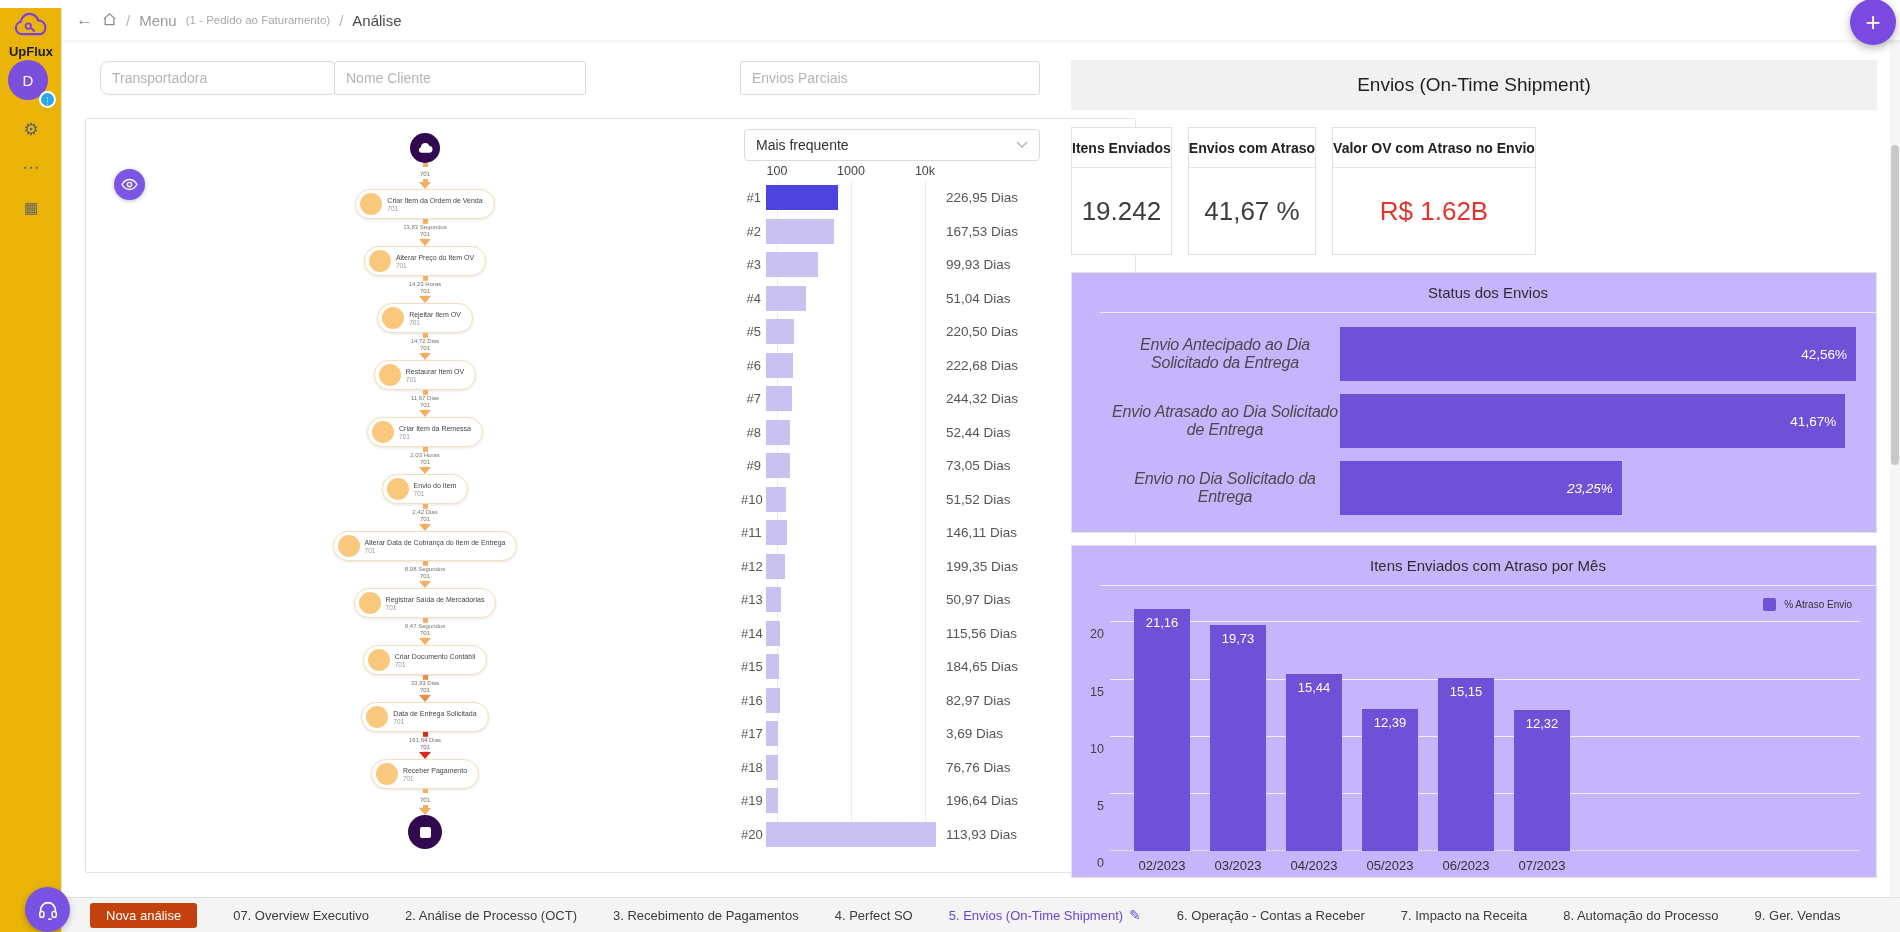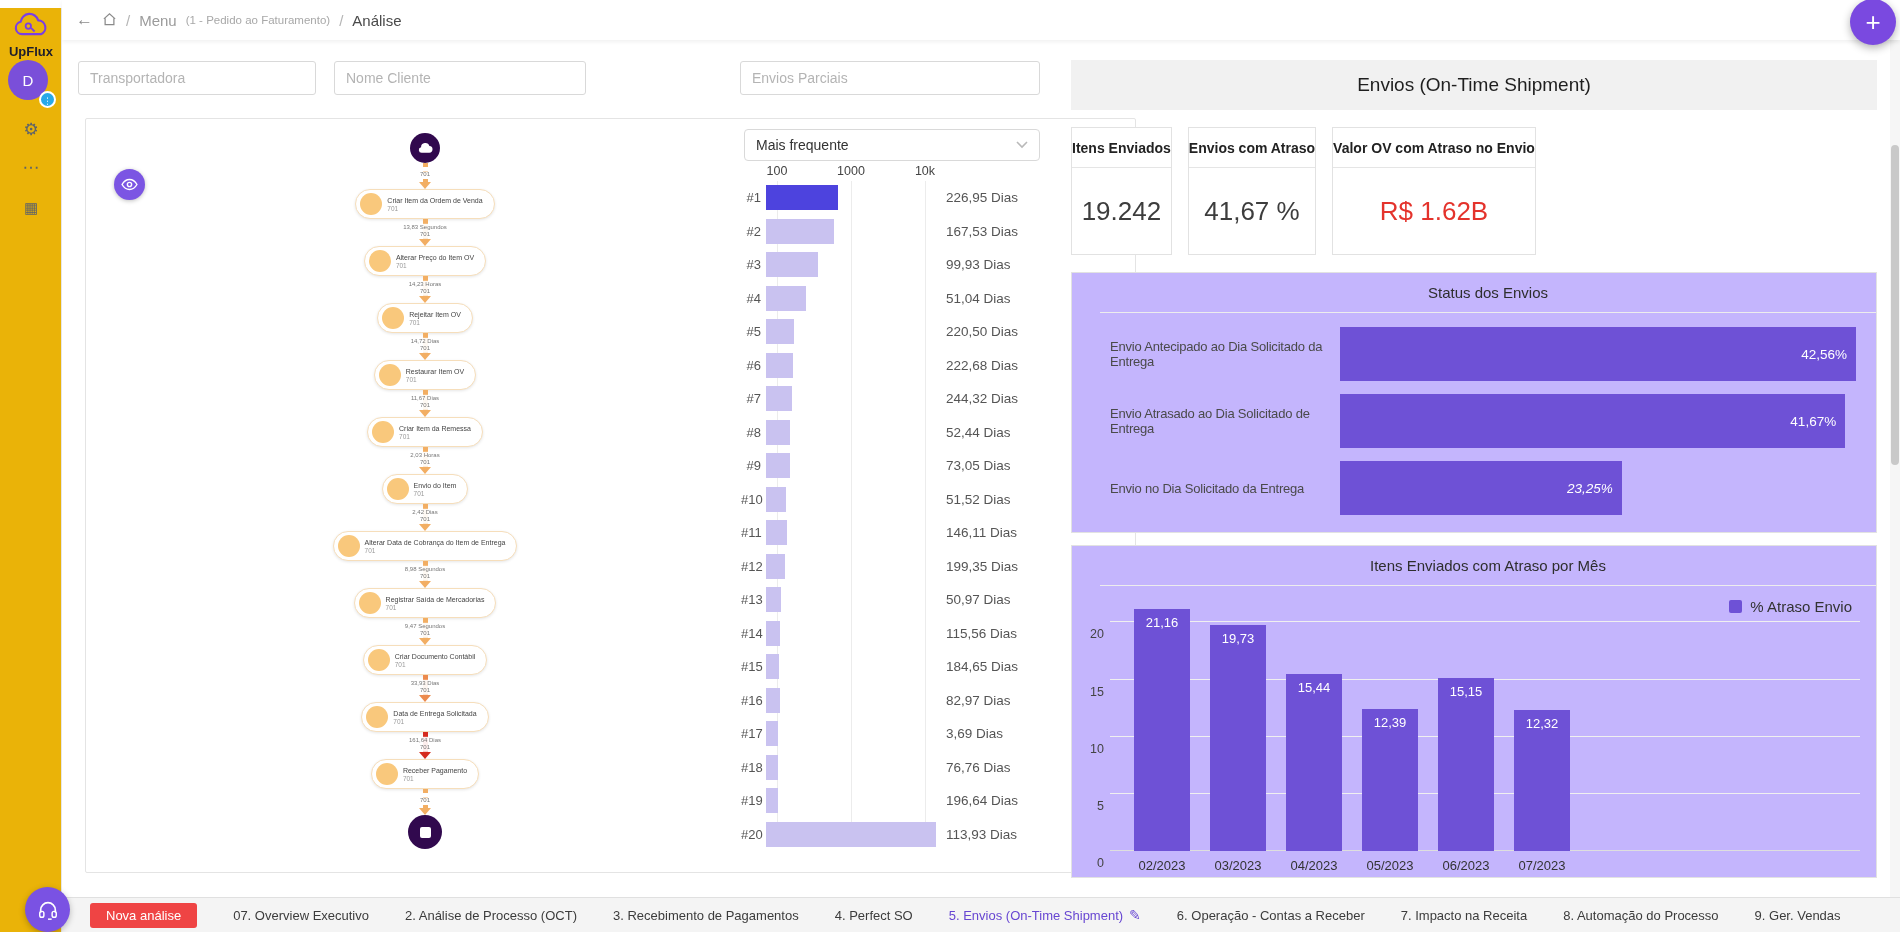--- a/index.html
+++ b/index.html
@@ -119,49 +119,49 @@
   .kpi-v.red { color:#e4332c; }
 
   .chart-card { position:absolute; left:0; width:806px; border:1px solid #e2e2e2; background:#c4b5fd;padding-left:28px; }
   .cc-title { height:40px; border-bottom:1px solid #ededed; display:flex; align-items:center;
     justify-content:center; font-size:15px; font-weight:500; color:#2e2e2e; }
 
   
   .status-card { top:272px; height:261px; }
   .s-rows { padding:14px 20px 0 10px; }
   .srow { display:flex; align-items:center; height:54px; margin-bottom:13px; }
-  .slabel { width:230px; text-align:left; font-size:13px; color:#4a4a4a;
-    flex:0 0 auto; letter-spacing:-0.2px; }
+  .slabel { width:230px; text-align:center; font-size:16px; color:#4a4a4a;
+    flex:0 0 auto; letter-spacing:-0.2px;font-style:italic; }
   .strack { flex:1; height:54px; position:relative; }
   .sbar { position:absolute; left:0; top:0; height:54px; background:#6e51d6; }
   .sval { position:absolute; right:9px; top:50%; transform:translateY(-50%);
     color:#fff; font-size:13.5px; }
 
   
   .monthly-card { top:545px; height:333px; }
   .m-legend { position:absolute; right:24px; top:52px; display:flex; align-items:center;
-    gap:8px; font-size:15px; color:#333; }
+    gap:8px; font-size:10px; color:#333; }
   .m-legend-sq { width:13px; height:13px; background:#6e51d6; border-radius:2px; }
   .mplot { position:absolute; left:38px; right:16px; top:58px; bottom:26px; }
   .mgridline { position:absolute; left:0; right:0; height:1px; background:#f0f0f0; }
   .mgridline.zero { background:#dedede; }
   .mtick { position:absolute; left:-28px; width:22px; text-align:right;
     font-size:12.5px; color:#444; transform:translateY(6px); }
   .mbar-g { position:absolute; bottom:0; width:56px; }
   .mbar { position:absolute; bottom:0; width:56px; background:#6e51d6; }
   .mbar-val { position:absolute; top:6px; width:100%; text-align:center;
     color:#fff; font-size:13px; }
   .mmonth { position:absolute; bottom:-22px; width:100%; text-align:center;
     font-size:13px; color:#333; }
 
   
   .tabbar { position:absolute; left:62px; right:0; bottom:0; height:35px; background:#f4f4f4;
     border-top:1px solid #e0e0e0; display:flex; align-items:center; gap:36px;
     padding-left:28px; z-index:25; }
-  .new-analysis { background:#ef4444; color:#fff; font-size:13px; padding:5px 16px;
+  .new-analysis { background:#c2410c; color:#fff; font-size:13px; padding:5px 16px;
     border-radius:3px; cursor:pointer; white-space:nowrap; }
   .tab { font-size:13px; color:#3c3c3c; cursor:pointer; white-space:nowrap;
     display:flex; align-items:center; gap:6px; }
   .tab.active { color:#6746d2; }
   .tab .edit-ic { font-size:14px; color:#6746d2; }
 
   
   .scrollbar { position:absolute; right:0; top:40px; bottom:0; width:10px; background:#f6f6f6; }
   .scroll-thumb { position:absolute; left:1px; width:8px; top:105px; height:320px;
     background:#c9c9c9; border-radius:4px; }
@@ -206,21 +206,21 @@
     </span>
     <span class="crumb-sep">/</span>
     <span class="crumb-menu">Menu</span>
     <span class="crumb-menu-sub">(1 - Pedido ao Faturamento)</span>
     <span class="crumb-sep">/</span>
     <span class="crumb-page">Análise</span>
   </div>
 </div>
 <div class="add-btn">+</div>
 
-<input class="filter-input" style="left: 78px; top: 61px; width: 238px;" placeholder="Transportadora">
+<input class="filter-input" style="left: 100px; top: 61px; width: 238px; border-radius: 9px;" placeholder="Transportadora">
 <input class="filter-input" style="left: 334px; top: 61px; width: 252px;" placeholder="Nome Cliente">
 <input class="filter-input" style="left: 740px; top: 61px; width: 300px;" placeholder="Envios Parciais">
 
 <div class="map-card">
   <div class="eye-btn">
     <svg viewBox="0 0 24 24" fill="none" stroke="#fff" stroke-width="2">
       <path d="M1.5 12S5.5 5 12 5s10.5 7 10.5 7-4 7-10.5 7S1.5 12 1.5 12z"></path>
       <circle cx="12" cy="12" r="3"></circle>
     </svg>
   </div>

